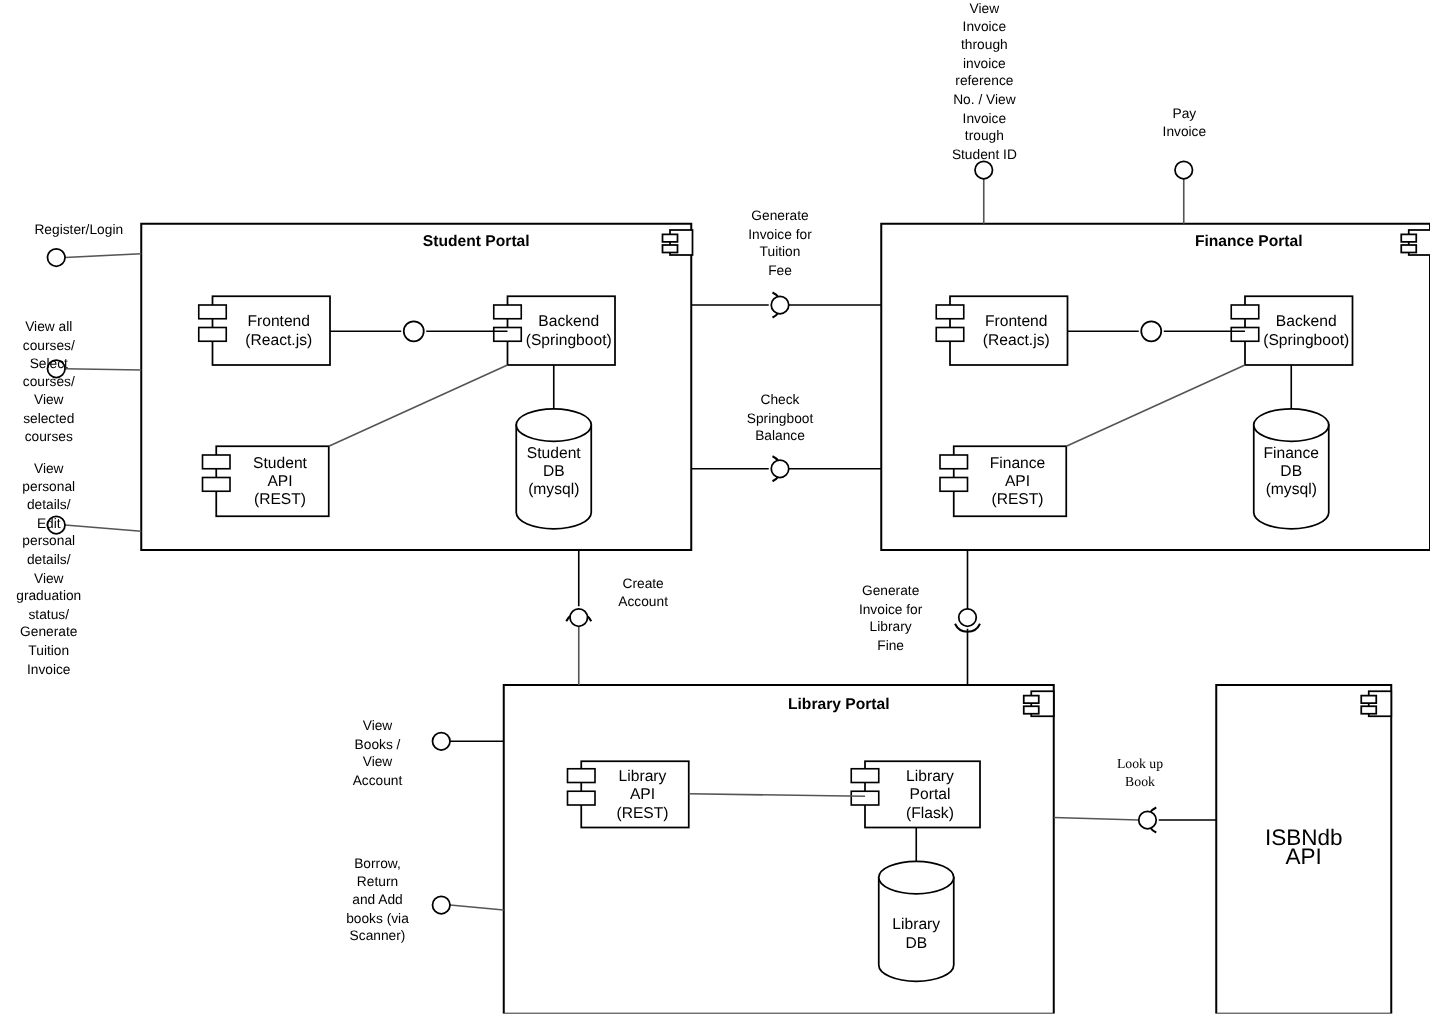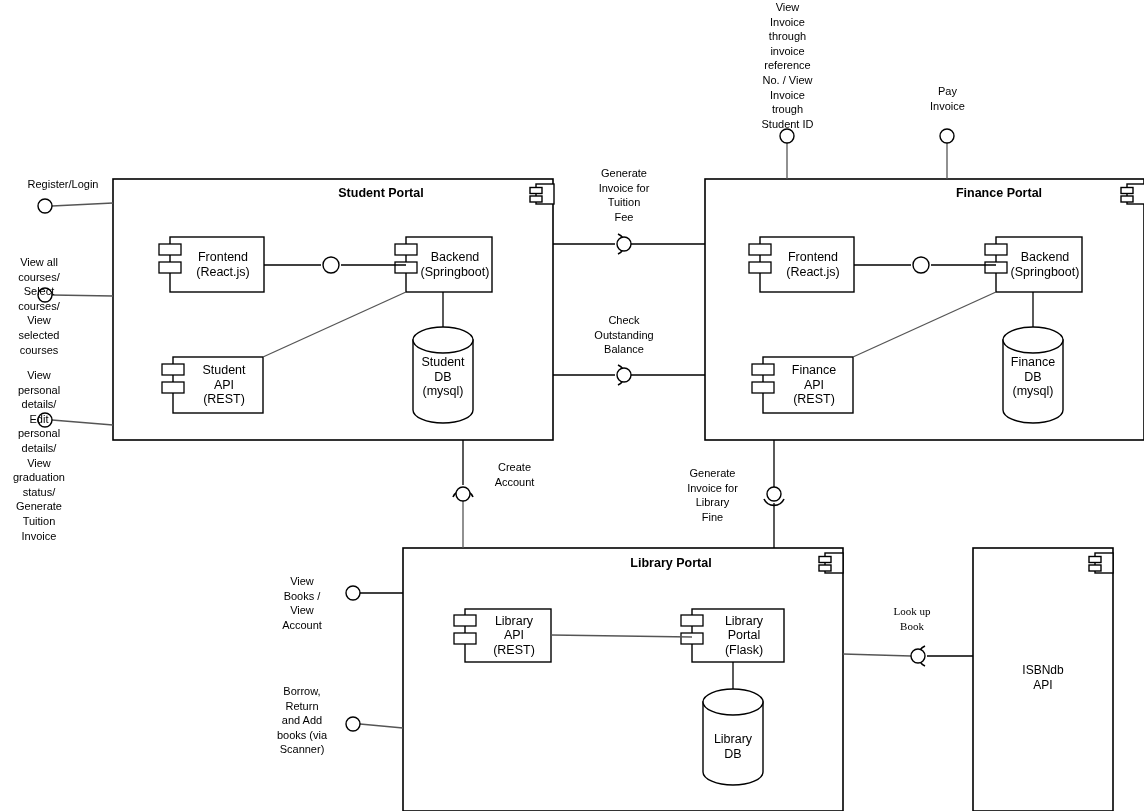--- a/index.html
+++ b/index.html
@@ -58,21 +58,21 @@
     line-height: 14.6px;
     text-align: center;
     color: #000000;
     white-space: pre-line;
     display: flex;
     align-items: center;
     justify-content: center;
   }
   .plain-label {
     position: absolute;
-    font-size: 12px;
+    font-size: 18px;
     line-height: 14.6px;
     text-align: center;
     color: #000000;
     white-space: pre-line;
     display: flex;
     align-items: center;
     justify-content: center;
   }
 </style>
 </head>
@@ -294,21 +294,21 @@
 
   <div class="label" style="left:905px; top:84px; width:85px;">Pay
 Invoice</div>
 
   <div class="label" style="left:569px; top:166px; width:110px;">Generate
 Invoice for
 Tuition
 Fee</div>
 
   <div class="label" style="left:569px; top:313px; width:110px;">Check
-Outstanding
+Springboot
 Balance</div>
 
   <div class="label" style="left:477px; top:460px; width:75px;">Create
 Account</div>
 
   <div class="label" style="left:660px; top:466px; width:105px;">Generate
 Invoice for
 Library
 Fine</div>
 

